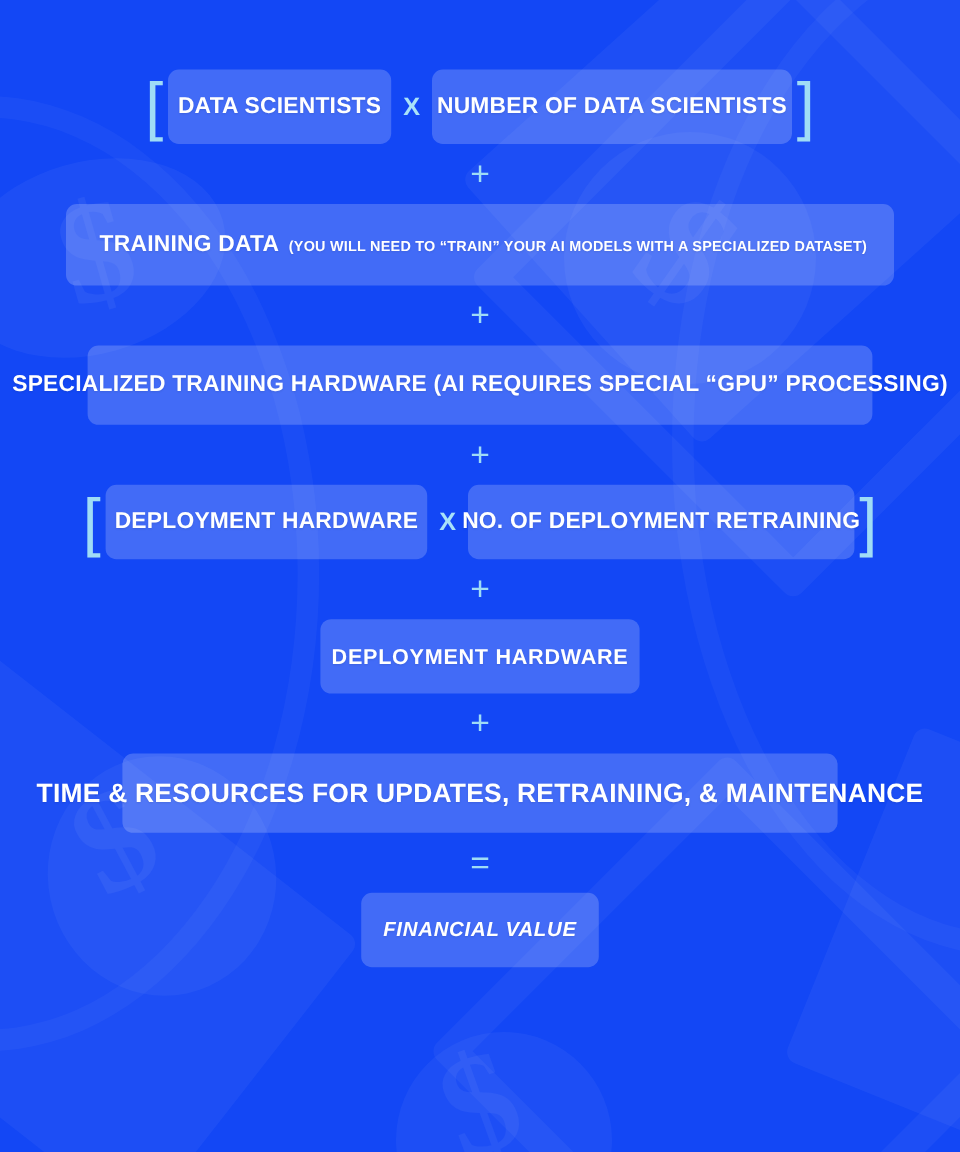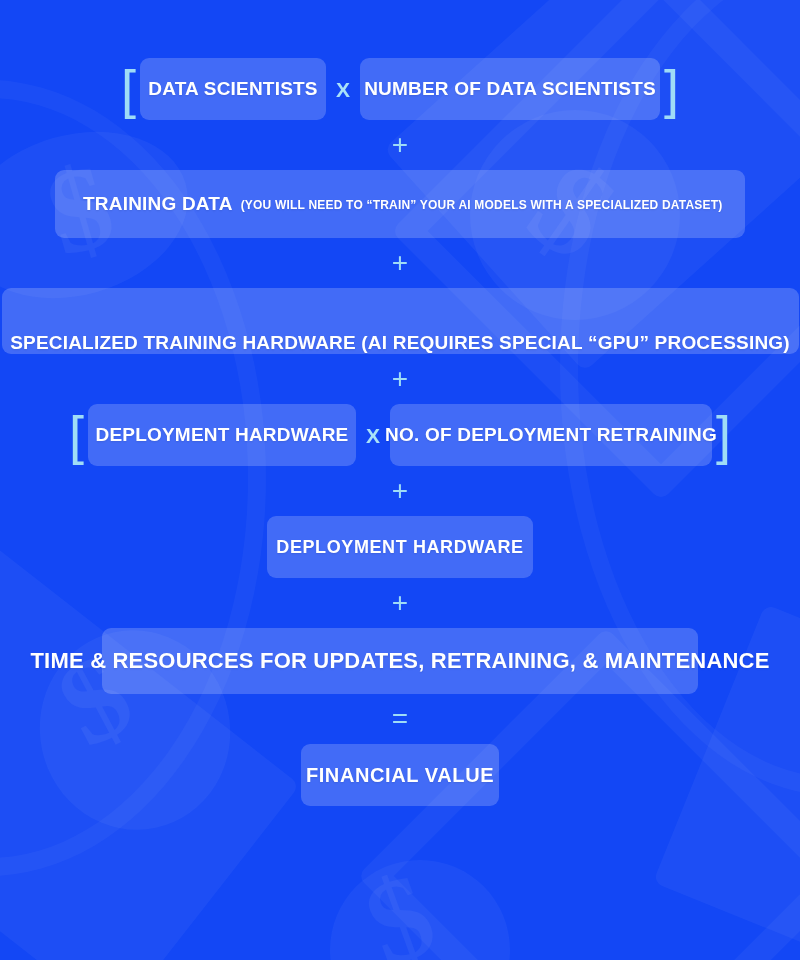--- a/index.html
+++ b/index.html
@@ -138,29 +138,29 @@
     position: relative;
     top: 1px;
   }
 
   .row-gap-1 { gap: 0px; }
 
   
   #box-data-scientists      { width: 186px; }
   #box-num-data-scientists  { width: 300px; }
   #box-training-data        { width: 690px; height: 68px; justify-content: flex-start; padding-left: 28px; }
-  #box-training-hardware    { width: 797px; height: 66px; align-items: flex-end; }
+  #box-training-hardware    { width: 654px; height: 66px; }
   #box-deployment-hardware-1{ width: 268px; }
   #box-deployment-engineers { width: 322px; }
   #box-deployment-hardware-2{ width: 266px; height: 62px; }
   #box-time-resources       { width: 596px; height: 66px; }
   #box-financial-value      { width: 198px; height: 62px; }
 
   #box-deployment-hardware-2 .label-main { font-size: 18px; letter-spacing: 0.6px; }
-  #box-financial-value .label-main { font-size: 20px; letter-spacing: 0.6px; }
+  #box-financial-value .label-main { font-size: 17px; letter-spacing: 0.6px; font-style: italic; }
   #box-training-hardware .label-main { font-size: 19px; }
   #box-time-resources .label-main { font-size: 22px; }
 </style>
 </head>
 <body>
 
 <div class="canvas">
 
   <div class="bg-layer">
     <div class="note" style="width:420px;height:300px;left:430px;top:-30px;transform:rotate(-42deg);"></div>

